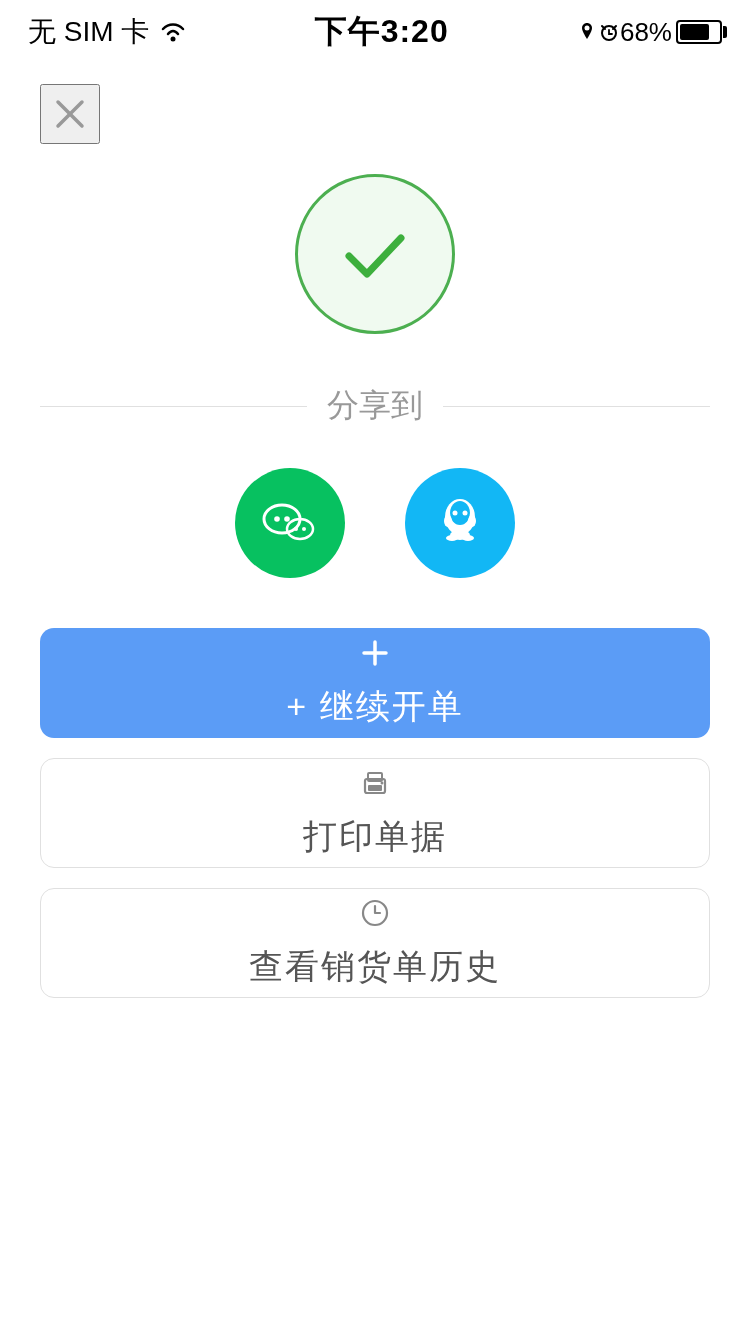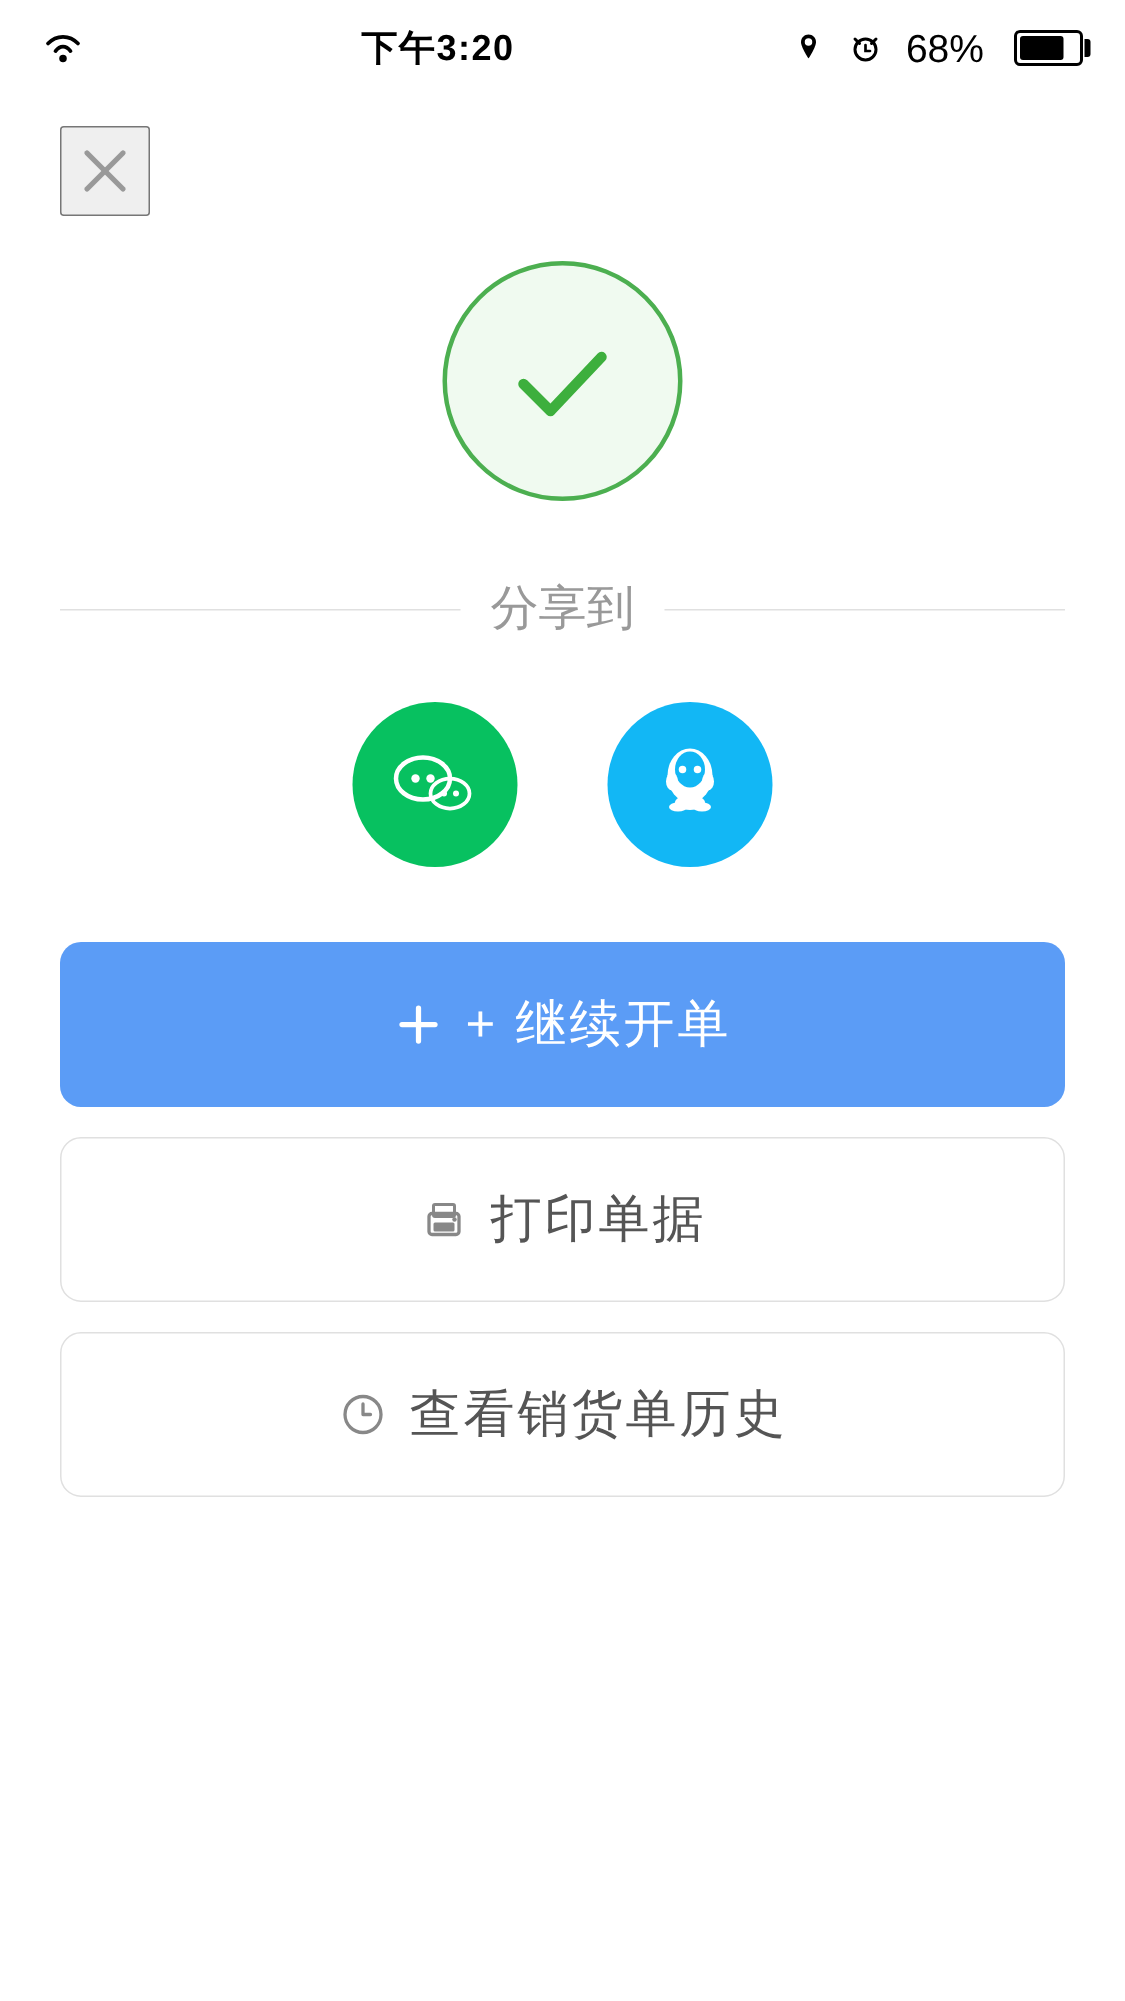--- a/index.html
+++ b/index.html
@@ -24,28 +24,28 @@
       font-size: 28px;
       font-weight: 500;
       color: #000;
     }
     .status-left {
       display: flex;
       align-items: center;
       gap: 10px;
     }
     .status-center {
-      font-size: 24px;
+      font-size: 32px;
       font-weight: 600;
       letter-spacing: 1px;
     }
     .status-right {
       display: flex;
       align-items: center;
-      gap: 16px;
+      gap: 0;
       font-size: 26px;
     }
     .battery-icon {
       display: inline-block;
       width: 46px;
       height: 24px;
       border: 2px solid #000;
       border-radius: 4px;
       position: relative;
       margin-left: 4px;
@@ -180,20 +180,21 @@
       height: 110px;
       border-radius: 14px;
       border: none;
       font-size: 34px;
       cursor: pointer;
       display: flex;
       align-items: center;
       justify-content: center;
       gap: 14px;
       letter-spacing: 2px;
+      flex-direction: column;
     }
     .action-btn.primary {
       background: #5b9cf6;
       color: #fff;
       font-weight: 400;
     }
     .action-btn.secondary {
       background: #fff;
       color: #555;
       border: 1px solid #e0e0e0;
@@ -208,20 +209,21 @@
     }
     .action-btn.secondary svg {
       fill: #888;
     }
   </style>
 </head>
 <body>
 
 <div class="status-bar">
   <div class="status-left">
+    <span>无 SIM 卡</span>
     <svg width="28" height="22" viewBox="0 0 28 22">
       <path d="M14 18 C14 18 14 18 14 18" stroke="#000" stroke-width="3" stroke-linecap="round"></path>
       <path d="M9 13 C10.5 11 12.1 10 14 10 C15.9 10 17.5 11 19 13" stroke="#000" stroke-width="2.5" stroke-linecap="round" fill="none"></path>
       <path d="M4 8 C6.8 5 10.2 3.5 14 3.5 C17.8 3.5 21.2 5 24 8" stroke="#000" stroke-width="2.5" stroke-linecap="round" fill="none"></path>
       <circle cx="14" cy="18" r="2.5" fill="#000"></circle>
     </svg>
   </div>
   <div class="status-center">下午3:20</div>
   <div class="status-right">
     <svg width="22" height="22" viewBox="0 0 22 22" fill="#000">

